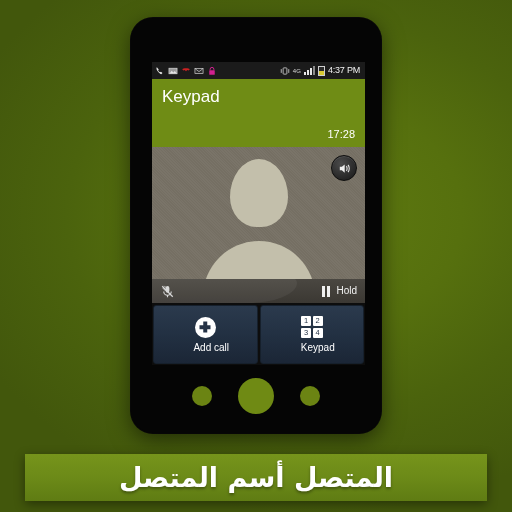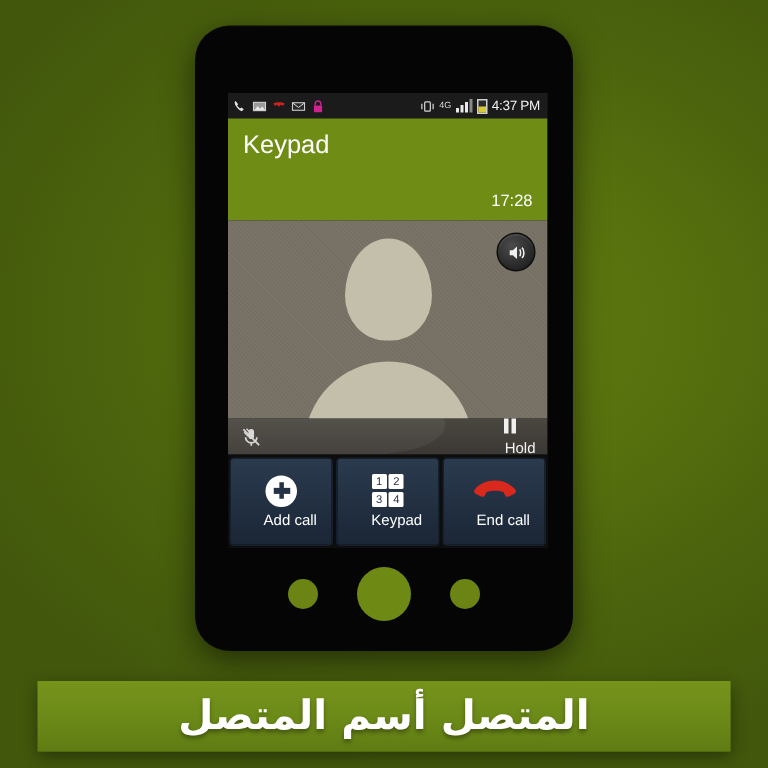--- a/index.html
+++ b/index.html
@@ -181,23 +181,22 @@
     background: rgba(255,255,255,0.055);
     border-radius: 0 100% 60% 0 / 0 100% 100% 0;
     pointer-events: none;
   }
   .mute-wrap { position: relative; z-index: 2; display: flex; align-items: center; }
   .hold-wrap {
     position: relative;
     z-index: 2;
     margin-left: auto;
     display: flex;
-    align-items: flex-start;
+    align-items: center;
     gap: 6px;
-    flex-direction: column;
   }
   .pause-ico { display: flex; gap: 2px; }
   .pause-ico i { width: 3px; height: 11px; background: #f0f0f0; display: block; }
   .hold-label { color: #f2f2f2; font-size: 10px; line-height: 1; }
 
   
   .actions {
     position: absolute;
     left: 0; right: 0; bottom: 0;
     height: 62px;
@@ -400,28 +399,20 @@
           <span class="keypad-ico">
             <span>1</span>
             <span>2</span>
             <span>3</span>
             <span>4</span>
           </span>
         </span>
         <span class="action-label">Keypad</span>
       </div>
 
-      <div class="action-btn">
-        <span class="ico-box">
-          <svg width="30" height="18" viewBox="0 0 30 18">
-            <path d="M15 2.4C9.6 2.4 4.6 4.6 1.6 8.2c-.9 1.1-.6 2.3.5 2.9l3.6 1.9c1 .5 2.1.2 2.6-.8l1.1-2.2c1.8-.5 3.6-.8 5.6-.8s3.8.3 5.6.8l1.1 2.2c.5 1 1.6 1.3 2.6.8l3.6-1.9c1.1-.6 1.4-1.8.5-2.9C25.4 4.6 20.4 2.4 15 2.4z" fill="#d8291c"></path>
-          </svg>
-        </span>
-        <span class="action-label">End call</span>
-      </div>
 
     </div>
   </div>
 
   <div class="hw-row">
     <div class="hw-side"></div>
     <div class="hw-home"></div>
     <div class="hw-side"></div>
   </div>
 

